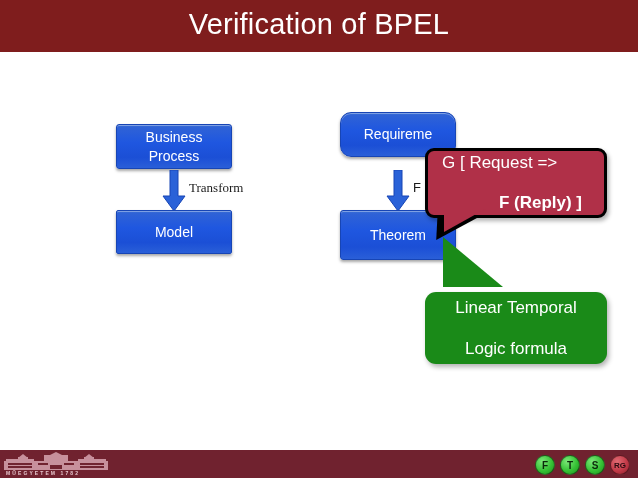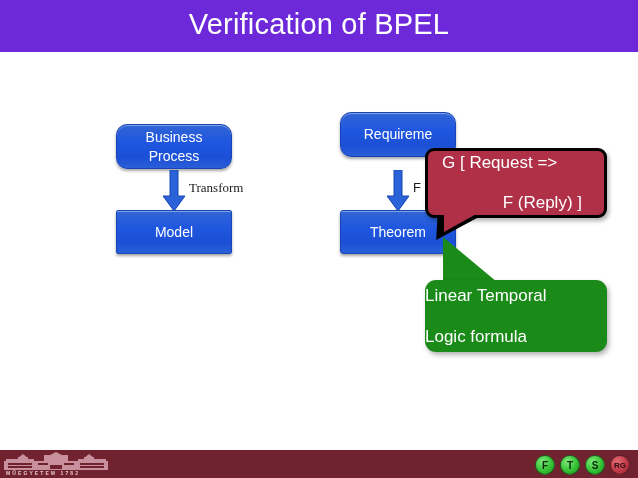--- a/index.html
+++ b/index.html
@@ -14,21 +14,21 @@
     overflow: hidden;
     position: relative;
   }
 
   
   .title-bar {
     position: absolute;
     left: 0; top: 0;
     width: 638px;
     height: 52px;
-    background: #6d28d9;
+    background: #7f1d1d;
     display: flex;
     align-items: center;
     justify-content: center;
   }
   .title-text {
     color: #ffffff;
     font-size: 29px;
     font-weight: 400;
     letter-spacing: 0.2px;
     line-height: 1;
@@ -55,22 +55,22 @@
     align-items: center;
     justify-content: center;
     text-align: center;
     font-size: 14px;
     line-height: 1.35;
     box-sizing: border-box;
   }
   .box-bp   { left: 116px; top: 72px;  width: 116px; height: 45px; }
   .box-model{ left: 116px; top: 158px; width: 116px; height: 44px; border-radius: 2px; }
   .box-req  { left: 340px; top: 60px;  width: 116px; height: 45px; border-radius: 11px; }
-  .box-thm  { left: 340px; top: 158px; width: 116px; height: 44px; border-radius: 3px; }
-  .box-bp   { border-radius: 11px; }
+  .box-thm  { left: 340px; top: 158px; width: 116px; height: 50px; border-radius: 3px; }
+  .box-bp   { border-radius: 3px; }
 
   
   .arrow {
     position: absolute;
     width: 26px;
     height: 42px;
   }
   .arrow-left  { left: 161px; top: 118px; }
   .arrow-right { left: 385px; top: 118px; }
 
@@ -100,21 +100,21 @@
     width: 182px; height: 70px;
     background: #b03048;
     border: 3px solid #000000;
     border-radius: 9px;
     box-shadow: 2px 3px 4px rgba(0,0,0,0.30);
     padding: 0 14px;
     font-size: 17px;
     line-height: 1.35;
     z-index: 6;
   }
-  .callout-red .ln2 { align-self: flex-end; padding-right: 8px; }
+  .callout-red .ln2 { align-self: flex-end; padding-right: 8px; font-weight: bold; }
 
   
   .tail-red-outline, .tail-red-fill {
     position: absolute;
     width: 0; height: 0;
     z-index: 5;
   }
   .tail-red-outline {
     left: 437px; top: 158px;
     border-left: 0px solid transparent;
@@ -124,26 +124,26 @@
   }
   .tail-red-fill {
     left: 444px; top: 156px;
     border-left: 0px solid transparent;
     border-right: 43px solid transparent;
     border-top: 24px solid #b03048;
     z-index: 7;
   }
 
   .callout-green {
-    left: 425px; top: 228px;
+    left: 425px; top: 240px;
     width: 182px; height: 72px;
     background: #1a8a18;
     border-radius: 11px;
     box-shadow: 2px 3px 5px rgba(0,0,0,0.30);
-    align-items: flex-start;
+    align-items: center;
     font-size: 17px;
     line-height: 1.4;
     text-align: center;
     z-index: 6;
   }
   
   .tail-green {
     position: absolute;
     left: 443px; top: 185px;
     width: 0; height: 0;

